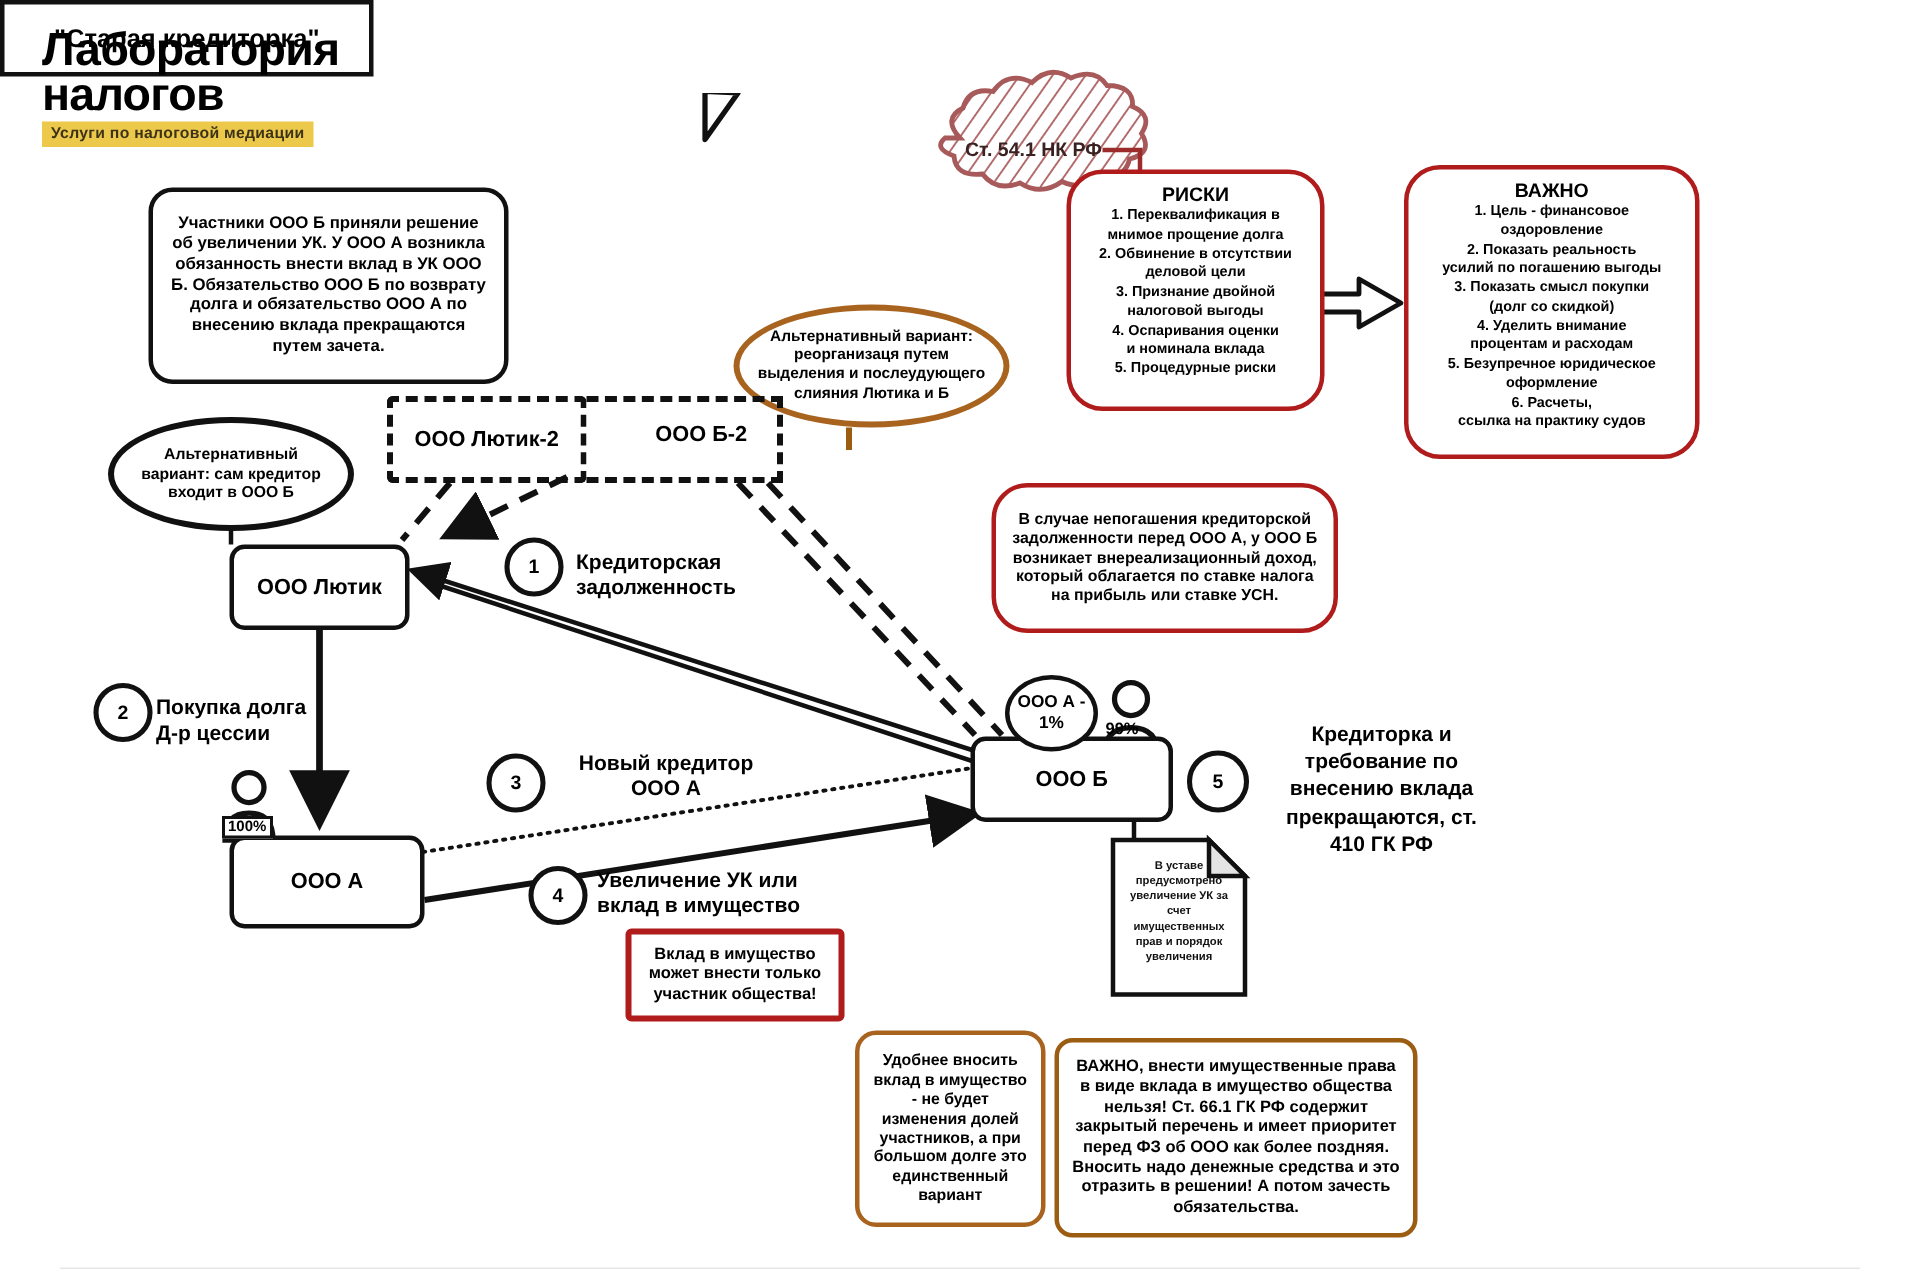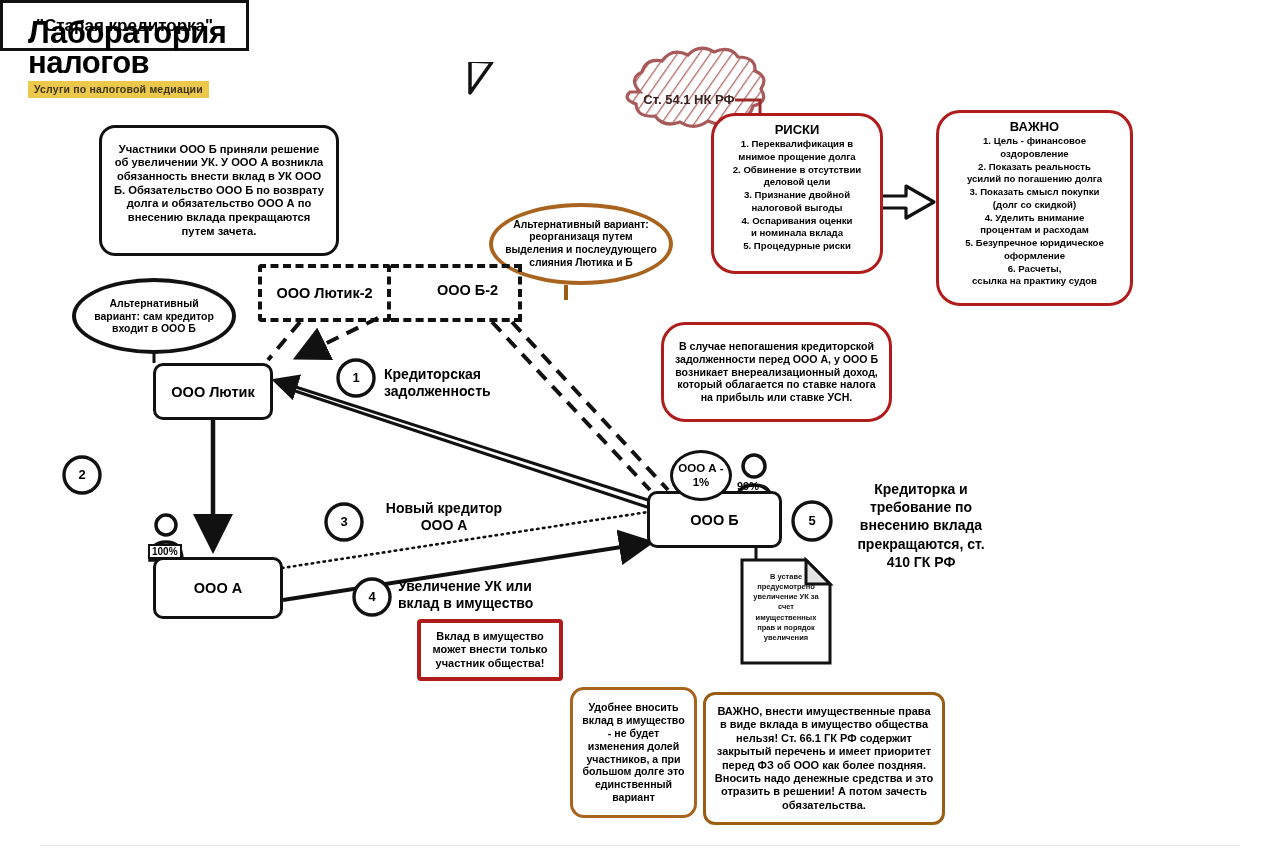--- a/index.html
+++ b/index.html
@@ -185,21 +185,21 @@
       <div>5. Процедурные риски</div>
     </div>
   </div>
 
   <div class="abs red-round" style="left:936px;top:110px;width:191px;height:190px;background:#fff;">
     <div class="ctr" style="padding-top:6px;font-size:13px;font-weight:800;">ВАЖНО</div>
     <div class="ctr" style="padding:1px 4px 0 4px;font-size:9.6px;font-weight:700;line-height:1.33;">
       <div>1. Цель - финансовое</div>
       <div>оздоровление</div>
       <div>2. Показать реальность</div>
-      <div>усилий по погашению долга</div>
+      <div>усилий по погашению выгоды</div>
       <div>3. Показать смысл покупки</div>
       <div>(долг со скидкой)</div>
       <div>4. Уделить внимание</div>
       <div>процентам и расходам</div>
       <div>5. Безупречное юридическое</div>
       <div>оформление</div>
       <div>6. Расчеты,</div>
       <div>ссылка на практику судов</div>
     </div>
   </div>
@@ -240,20 +240,24 @@
   </div>
   <div class="abs" style="left:737px;top:480px;font-size:11px;font-weight:700;">99%</div>
 
   <div class="abs ctr num-label" style="left:348px;top:370px;width:16px;font-size:13px;">1</div>
   <div class="abs num-label" style="left:384px;top:366px;width:140px;">
     <div>Кредиторская</div>
     <div>задолженность</div>
   </div>
 
   <div class="abs ctr num-label" style="left:74px;top:467px;width:16px;font-size:13px;">2</div>
+  <div class="abs num-label" style="left:104px;top:463px;width:140px;">
+    <div>Покупка долга</div>
+    <div>Д-р цессии</div>
+  </div>
 
   <div class="abs ctr num-label" style="left:336px;top:514px;width:16px;font-size:13px;">3</div>
   <div class="abs ctr num-label" style="left:378px;top:500px;width:132px;">
     <div>Новый кредитор</div>
     <div>ООО А</div>
   </div>
 
   <div class="abs ctr num-label" style="left:364px;top:589px;width:16px;font-size:13px;">4</div>
   <div class="abs num-label" style="left:398px;top:578px;width:170px;">
     <div>Увеличение УК или</div>

